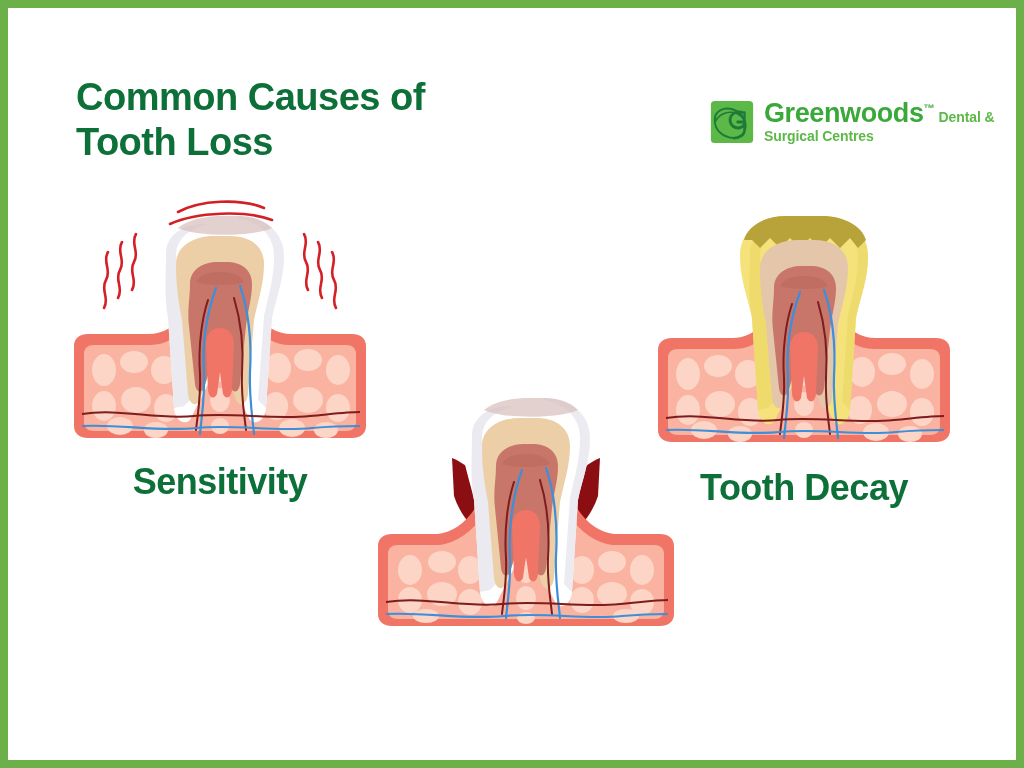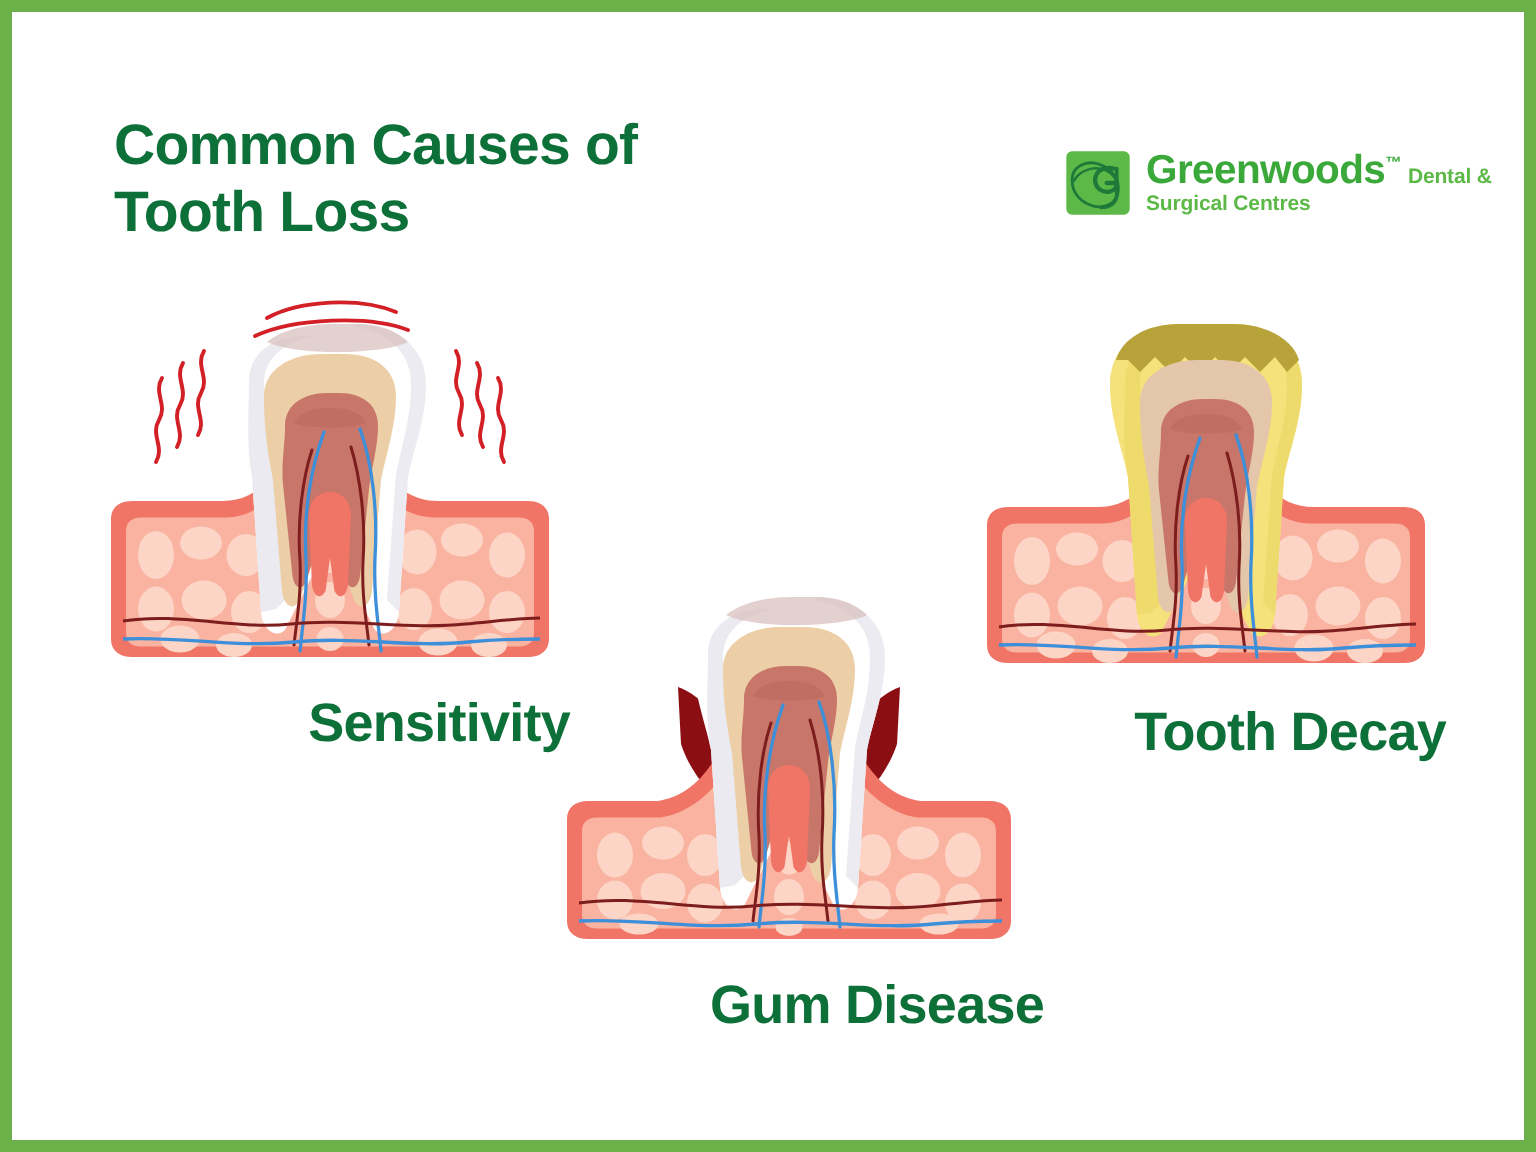--- a/index.html
+++ b/index.html
@@ -82,21 +82,21 @@
   }
 
   
   .figure {
     position: absolute;
   }
   .figure svg {
     display: block;
   }
   .fig-label {
-    text-align: right;
+    text-align: center;
     font-size: 36px;
     font-weight: bold;
     color: #0d7038;
     letter-spacing: -0.5px;
     line-height: 1;
   }
 
   #fig-sensitivity { left: 52px;  top: 186px; width: 320px; }
   #fig-sensitivity .fig-label { margin-top: 20px; }
 
@@ -296,21 +296,20 @@
         <path d="M184 100 C190 120 194 148 192 178 C191 200 194 216 196 234"></path>
       </g>
       <g stroke="#3d8fd9" stroke-width="2.2" fill="none" stroke-linecap="round">
         <path d="M166 90 C158 112 152 144 154 176 C155 200 152 218 150 238"></path>
         <path d="M190 88 C198 110 202 144 200 176 C199 200 202 218 204 238"></path>
       </g>
 
       <path d="M30 222 C70 216 106 228 146 224 C186 220 226 228 264 224 C286 222 300 220 312 220" stroke="#7d1d1d" stroke-width="2" fill="none"></path>
       <path d="M30 234 C72 232 106 240 148 236 C190 232 228 240 266 236 C288 234 302 234 312 234" stroke="#3d8fd9" stroke-width="2.2" fill="none"></path>
     </svg>
-    <div class="fig-label">Gum Disease</div>
   </div>
 
   <div class="figure" id="fig-tooth-decay">
     <svg width="320" height="250" viewBox="0 0 320 250">
 
       <path d="M14 152 C14 144 20 140 28 140 L88 140 C104 140 116 132 124 118
                L196 118 C204 132 216 140 232 140 L292 140 C300 140 306 144 306 152
                L306 232 C306 240 300 244 292 244 L28 244 C20 244 14 240 14 232 Z" fill="#f07566"></path>
       <path d="M24 160 C24 154 28 151 34 151 L90 151 C106 151 120 142 128 128
                L192 128 C200 142 214 151 230 151 L286 151 C292 151 296 154 296 160

